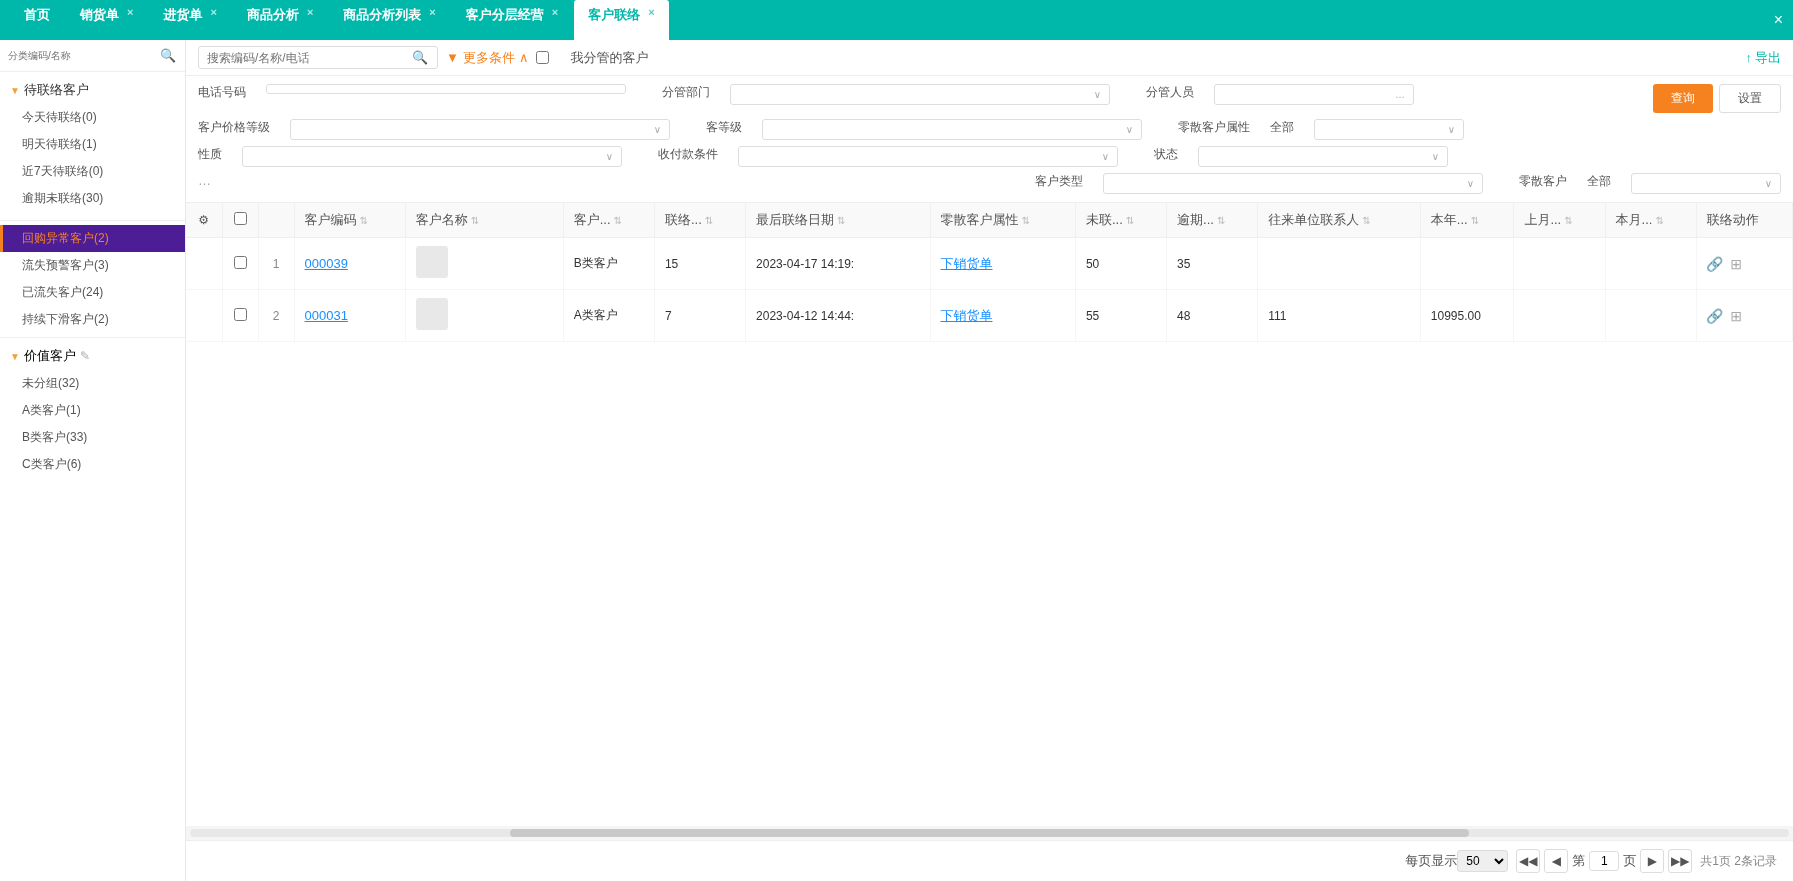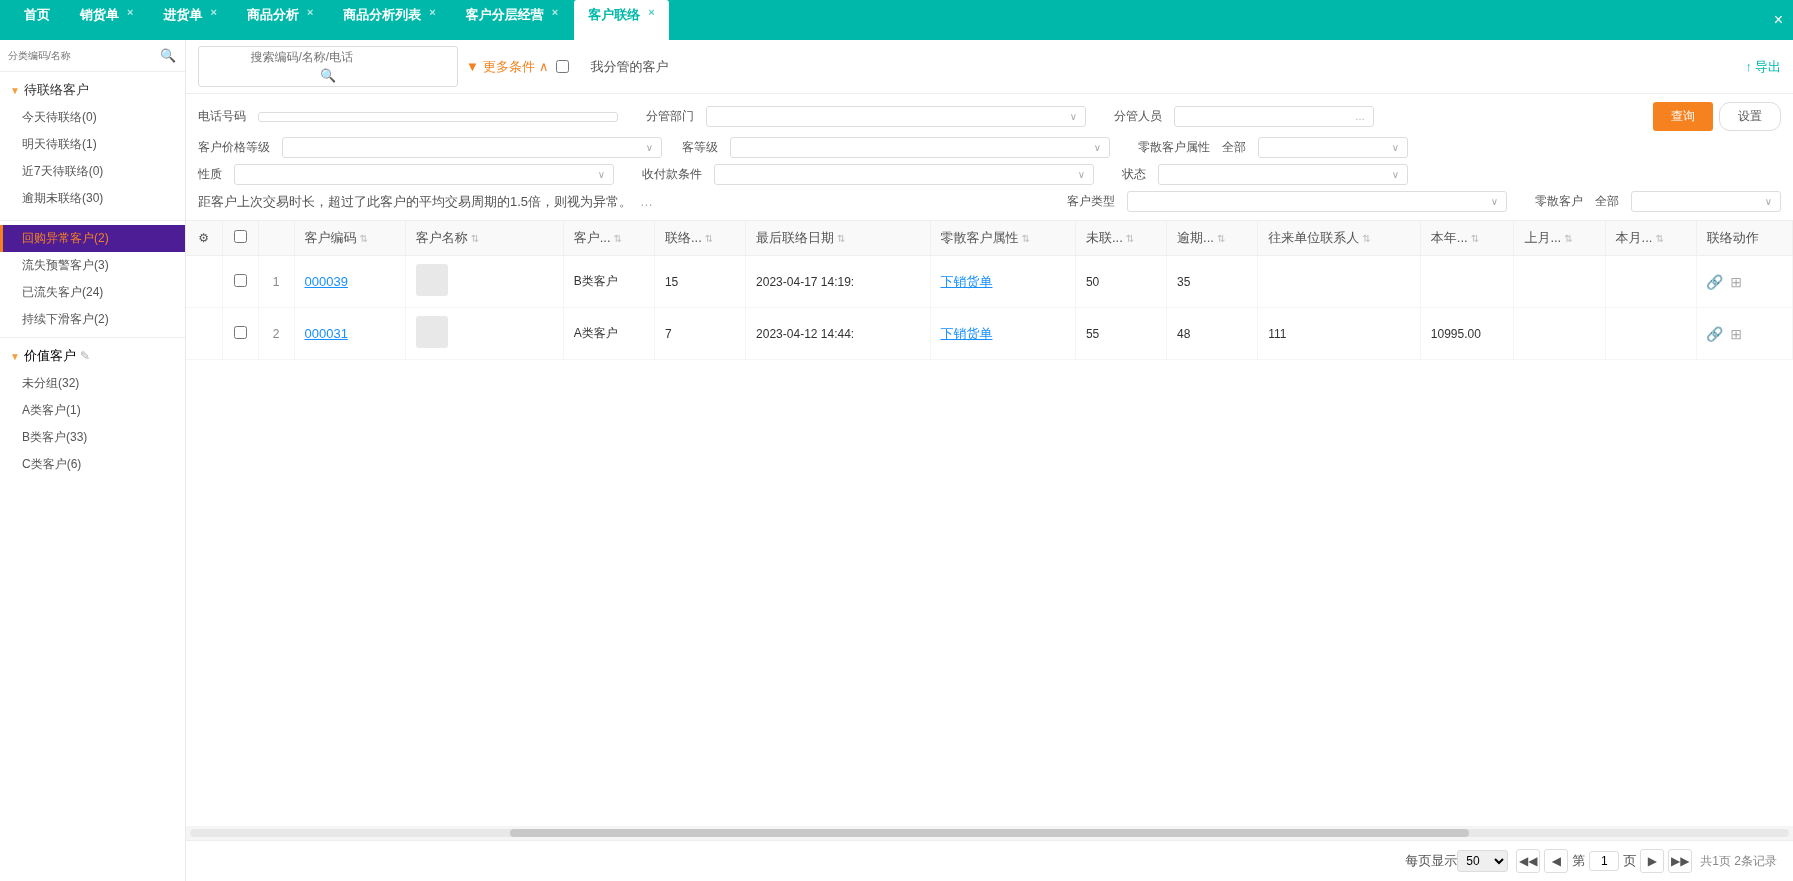--- a/index.html
+++ b/index.html
@@ -63,52 +63,52 @@
     
     .content { flex: 1; display: flex; flex-direction: column; overflow: hidden; background: #f5f5f5; }
 
     
     .filter-bar {
       background: #fff; padding: 6px 12px; display: flex; align-items: center;
       gap: 8px; border-bottom: 1px solid #eee; flex-shrink: 0;
     }
     .search-box {
       display: flex; align-items: center; border: 1px solid #ddd;
-      border-radius: 3px; padding: 3px 8px; width: 260px; gap: 4px; flex-direction: column;
+      border-radius: 3px; padding: 3px 8px; width: 240px; gap: 4px;
     }
     .search-box input { border: none; outline: none; font-size: 12px; flex: 1; color: #666; }
     .more-filter {
       display: flex; align-items: center; gap: 4px; color: #f5821f;
       cursor: pointer; font-size: 12px;
     }
     .my-customer { display: flex; align-items: center; gap: 21px; color: #555; font-size: 12px; cursor: pointer; }
     .export-btn {
       margin-left: auto; display: flex; align-items: center; gap: 3px;
       color: #00b8a9; cursor: pointer; font-size: 12px;
     }
 
     
     .advanced-filter {
       background: #fff; padding: 8px 12px; border-bottom: 1px solid #eee;
       flex-shrink: 0;
     }
-    .filter-row { display: flex; align-items: center; gap: 8px; margin-bottom: 6px; }
+    .filter-row { display: flex; align-items: flex-start; gap: 16px; margin-bottom: 6px; }
     .filter-row:last-child { margin-bottom: 0; }
     .filter-field {
       display: flex; align-items: center; border: 1px solid #ddd;
       border-radius: 3px; padding: 4px 8px; min-width: 180px; gap: 4px;
       background: #fff; color: #555; font-size: 12px;
     }
     .filter-actions { display: flex; gap: 6px; margin-left: auto; }
     .btn-query {
       background: #f5821f; color: #fff; border: none; border-radius: 3px;
       padding: 5px 18px; cursor: pointer; font-size: 12px;
     }
     .btn-settings {
-      background: #fff; color: #555; border: 1px solid #ddd; border-radius: 11px;
+      background: #fff; color: #555; border: 1px solid #ddd; border-radius: 3px;
       padding: 5px 18px; cursor: pointer; font-size: 12px;
     }
     .filter-label { color: #555; font-size: 12px; white-space: nowrap; margin-right: 4px; }
     .filter-select {
       display: flex; align-items: center; border: 1px solid #ddd;
       border-radius: 3px; padding: 4px 8px; min-width: 150px; gap: 4px;
       background: #fff; color: #555; font-size: 12px; cursor: pointer;
     }
     .filter-select .arrow { margin-left: auto; color: #aaa; font-size: 10px; }
 
@@ -297,21 +297,21 @@
           <button class="btn-settings">设置</button>
         </div>
       </div>
 
       <div class="filter-row">
         <span class="filter-label">客户价格等级</span>
         <div class="filter-select" style="width:380px;">
           <span class="arrow">∨</span>
         </div>
 
-        <span class="filter-label" style="margin-left:12px;">客等级</span>
+        <span class="filter-label" style="margin-left:20px;">客等级</span>
         <div class="filter-select" style="width:380px;">
           <span class="arrow">∨</span>
         </div>
 
         <span class="filter-label" style="margin-left:20px;">零散客户属性</span>
         <span class="filter-label">全部</span>
         <div class="filter-select" style="width:150px;">
           <span class="arrow">∨</span>
         </div>
       </div>
@@ -328,21 +328,20 @@
         </div>
 
         <span class="filter-label" style="margin-left:20px;">状态</span>
         <div class="filter-select" style="width:250px;">
           <span class="arrow">∨</span>
         </div>
       </div>
 
       <div class="filter-row">
         <div class="tooltip-bar" style="border:none; padding:0; background:transparent; flex:1;">
-          <span>距客户上次交易时长，超过了此客户的平均交易周期的1.5倍，则视为异常。</span>
           <span class="dots">…</span>
         </div>
 
         <span class="filter-label" style="margin-left:20px;">客户类型</span>
         <div class="filter-select" style="width:380px;">
           <span class="arrow">∨</span>
         </div>
 
         <span class="filter-label" style="margin-left:20px;">零散客户</span>
         <span class="filter-label">全部</span>

